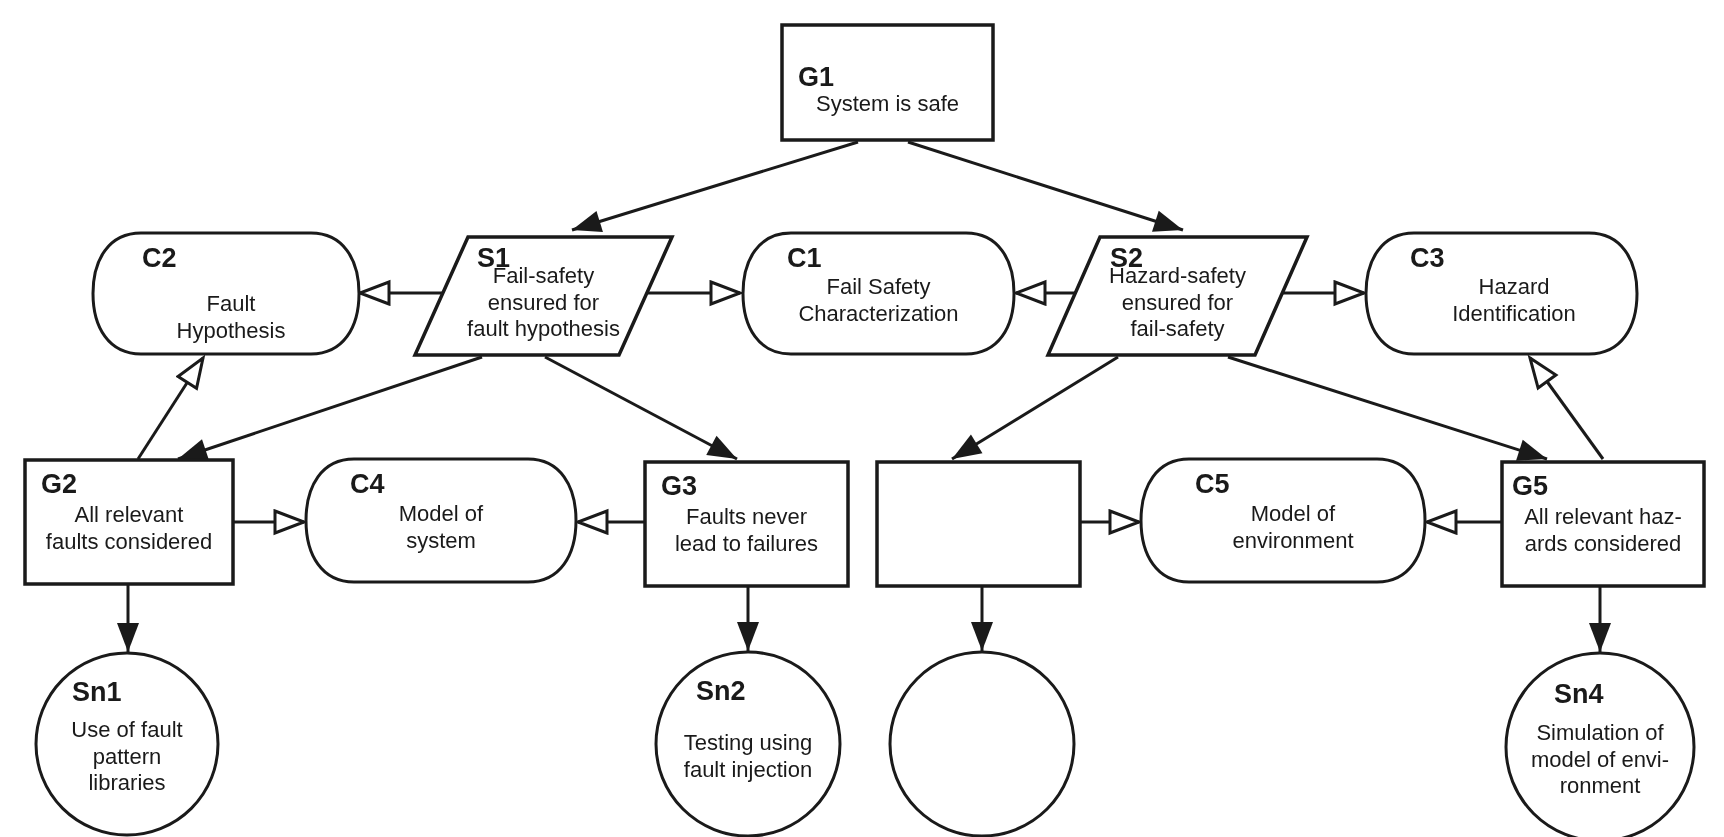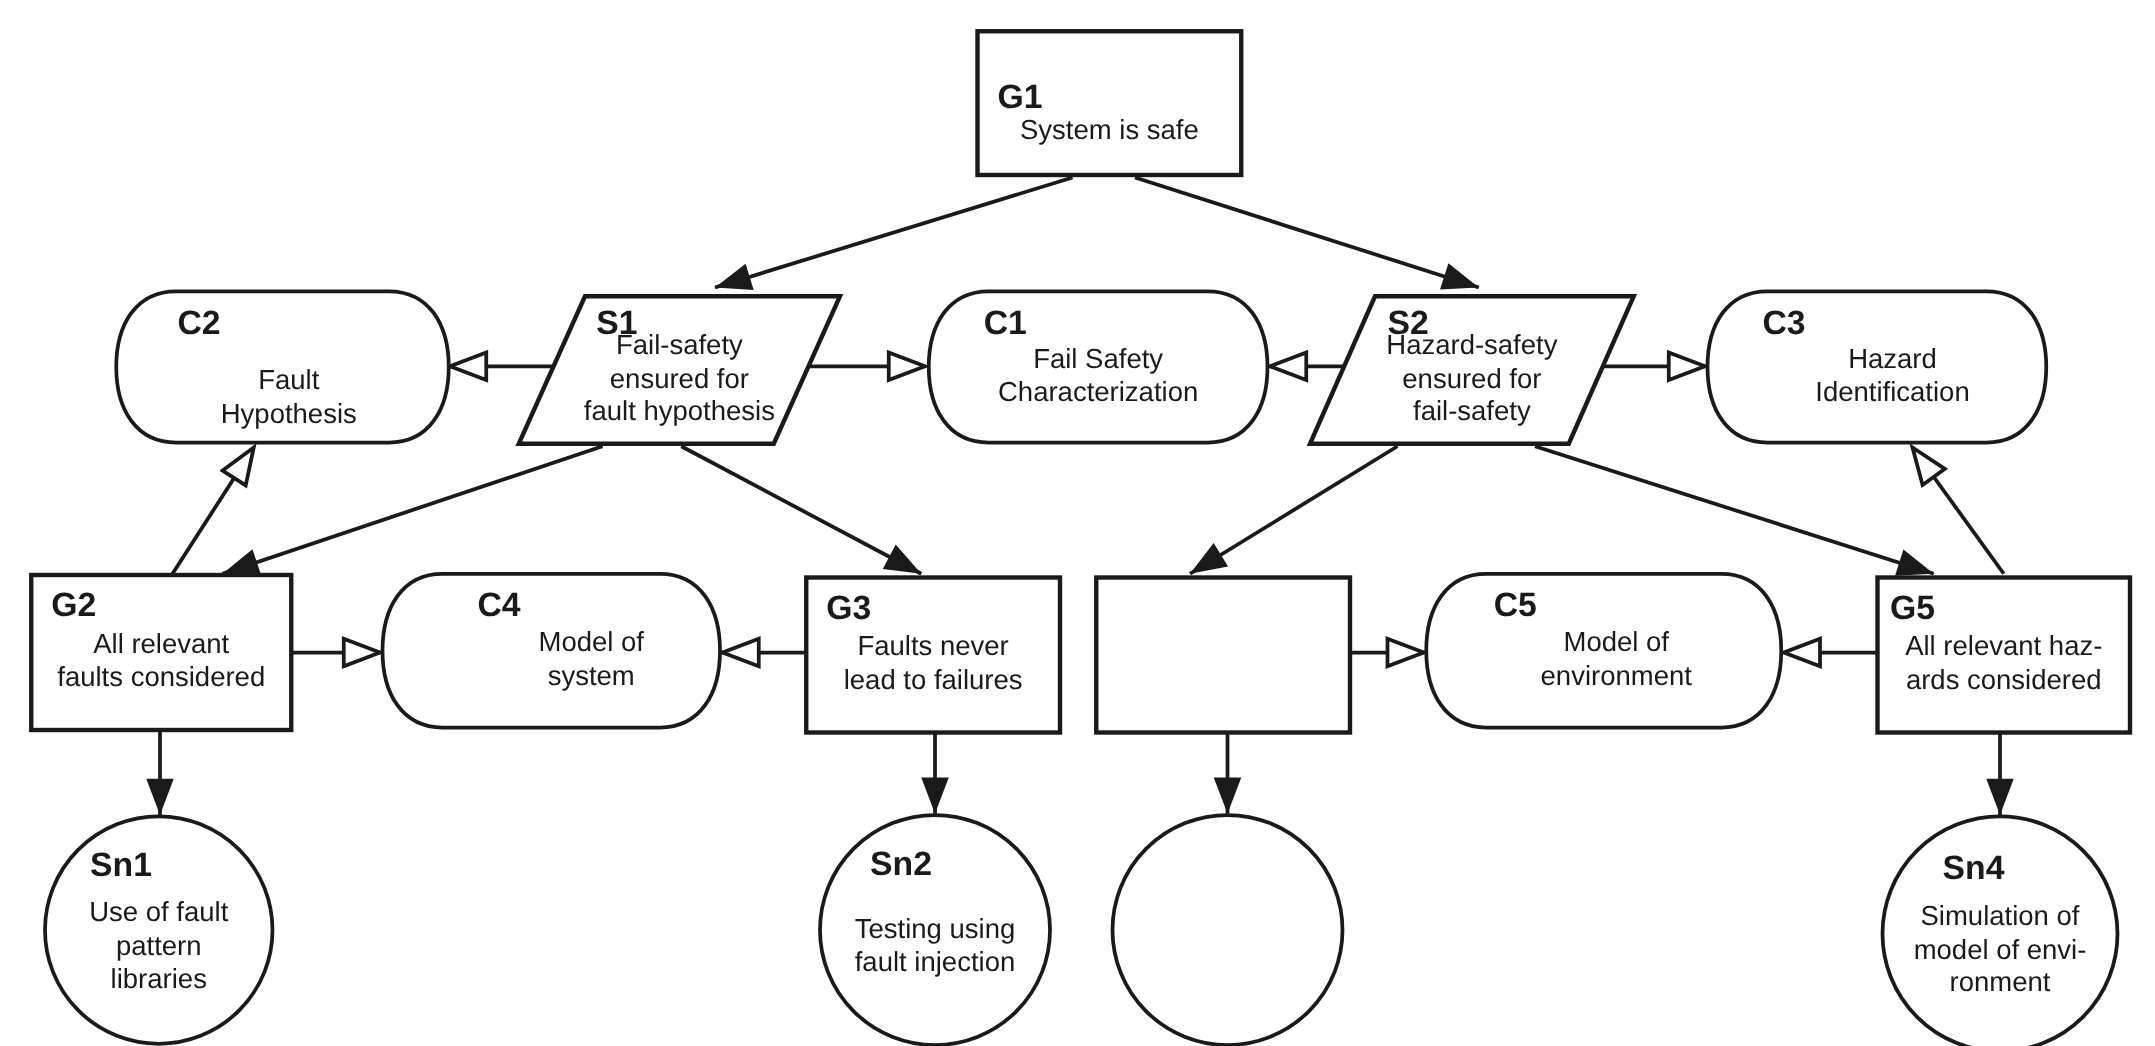--- a/index.html
+++ b/index.html
@@ -124,21 +124,21 @@
       <div class="node" style="left: 1368px; top: 233px; width: 267px; height: 121px; padding-left: 25px;">
         <span class="node-id" style="left: 42px; top: 12px;">C3</span>
         <div class="node-label" style="padding-top: 14px;">Hazard
 Identification</div>
       </div>
       <div class="node" style="left: 25px; top: 460px; width: 208px; height: 124px;">
         <span class="node-id" style="left: 16px; top: 11px;">G2</span>
         <div class="node-label" style="padding-top: 14px;">All relevant
 faults considered</div>
       </div>
-      <div class="node" style="left: 308px; top: 459px; width: 266px; height: 123px; margin-left: 32px;">
+      <div class="node" style="left: 308px; top: 459px; width: 266px; height: 123px;">
         <span class="node-id" style="left: 42px; top: 12px;">C4</span>
         <div class="node-label" style="padding-top: 14px;">Model of
 system</div>
       </div>
       <div class="node" style="left: 645px; top: 462px; width: 203px; height: 124px;">
         <span class="node-id" style="left: 16px; top: 11px;">G3</span>
         <div class="node-label" style="padding-top: 14px;">Faults never
 lead to failures</div>
       </div>
       <div class="node" style="left: 1143px; top: 459px; width: 280px; height: 123px; margin-left: 10px;">

